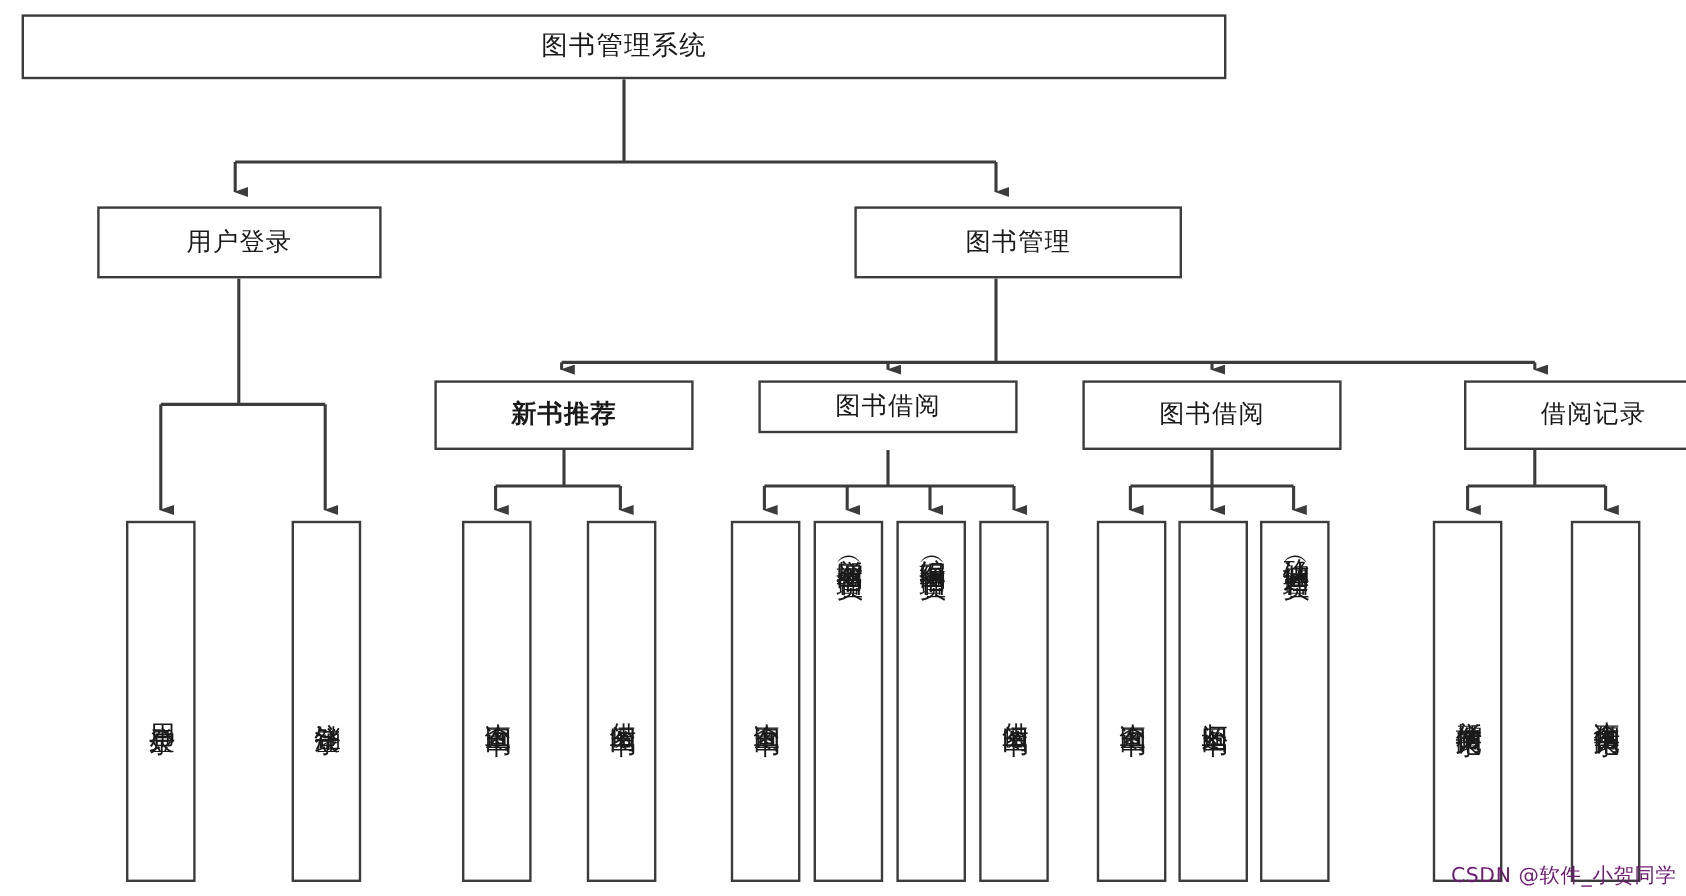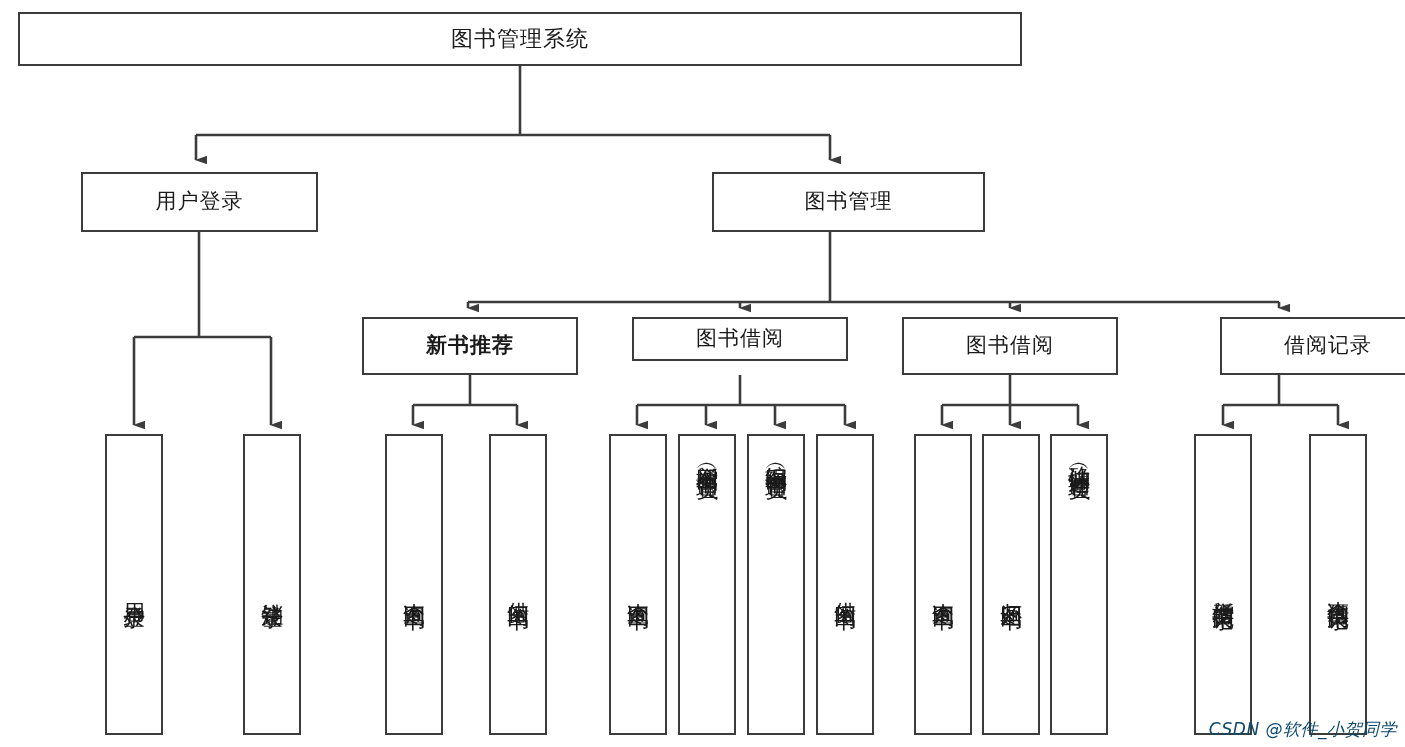--- a/index.html
+++ b/index.html
@@ -66,25 +66,24 @@
   }
   .leaf-top .leaf-inner {
     align-items: flex-start;
     padding-top: 4px;
   }
   #watermark {
     position: absolute;
     right: 8px;
     bottom: 6px;
     font-size: 17px;
-    color: #0c4a6e;
+    color: #701a75;
     letter-spacing: 0.5px;
     user-select: none;
     white-space: nowrap;
-    font-style: italic;
   }
 </style>
 </head>
 <body>
 
 <div id="canvas">
 
   <svg id="edges" viewBox="0 0 1405 747" xmlns="http://www.w3.org/2000/svg">
     <defs>
       <marker id="arw" markerWidth="10" markerHeight="12" refX="4.2" refY="11" orient="auto" markerUnits="userSpaceOnUse">

